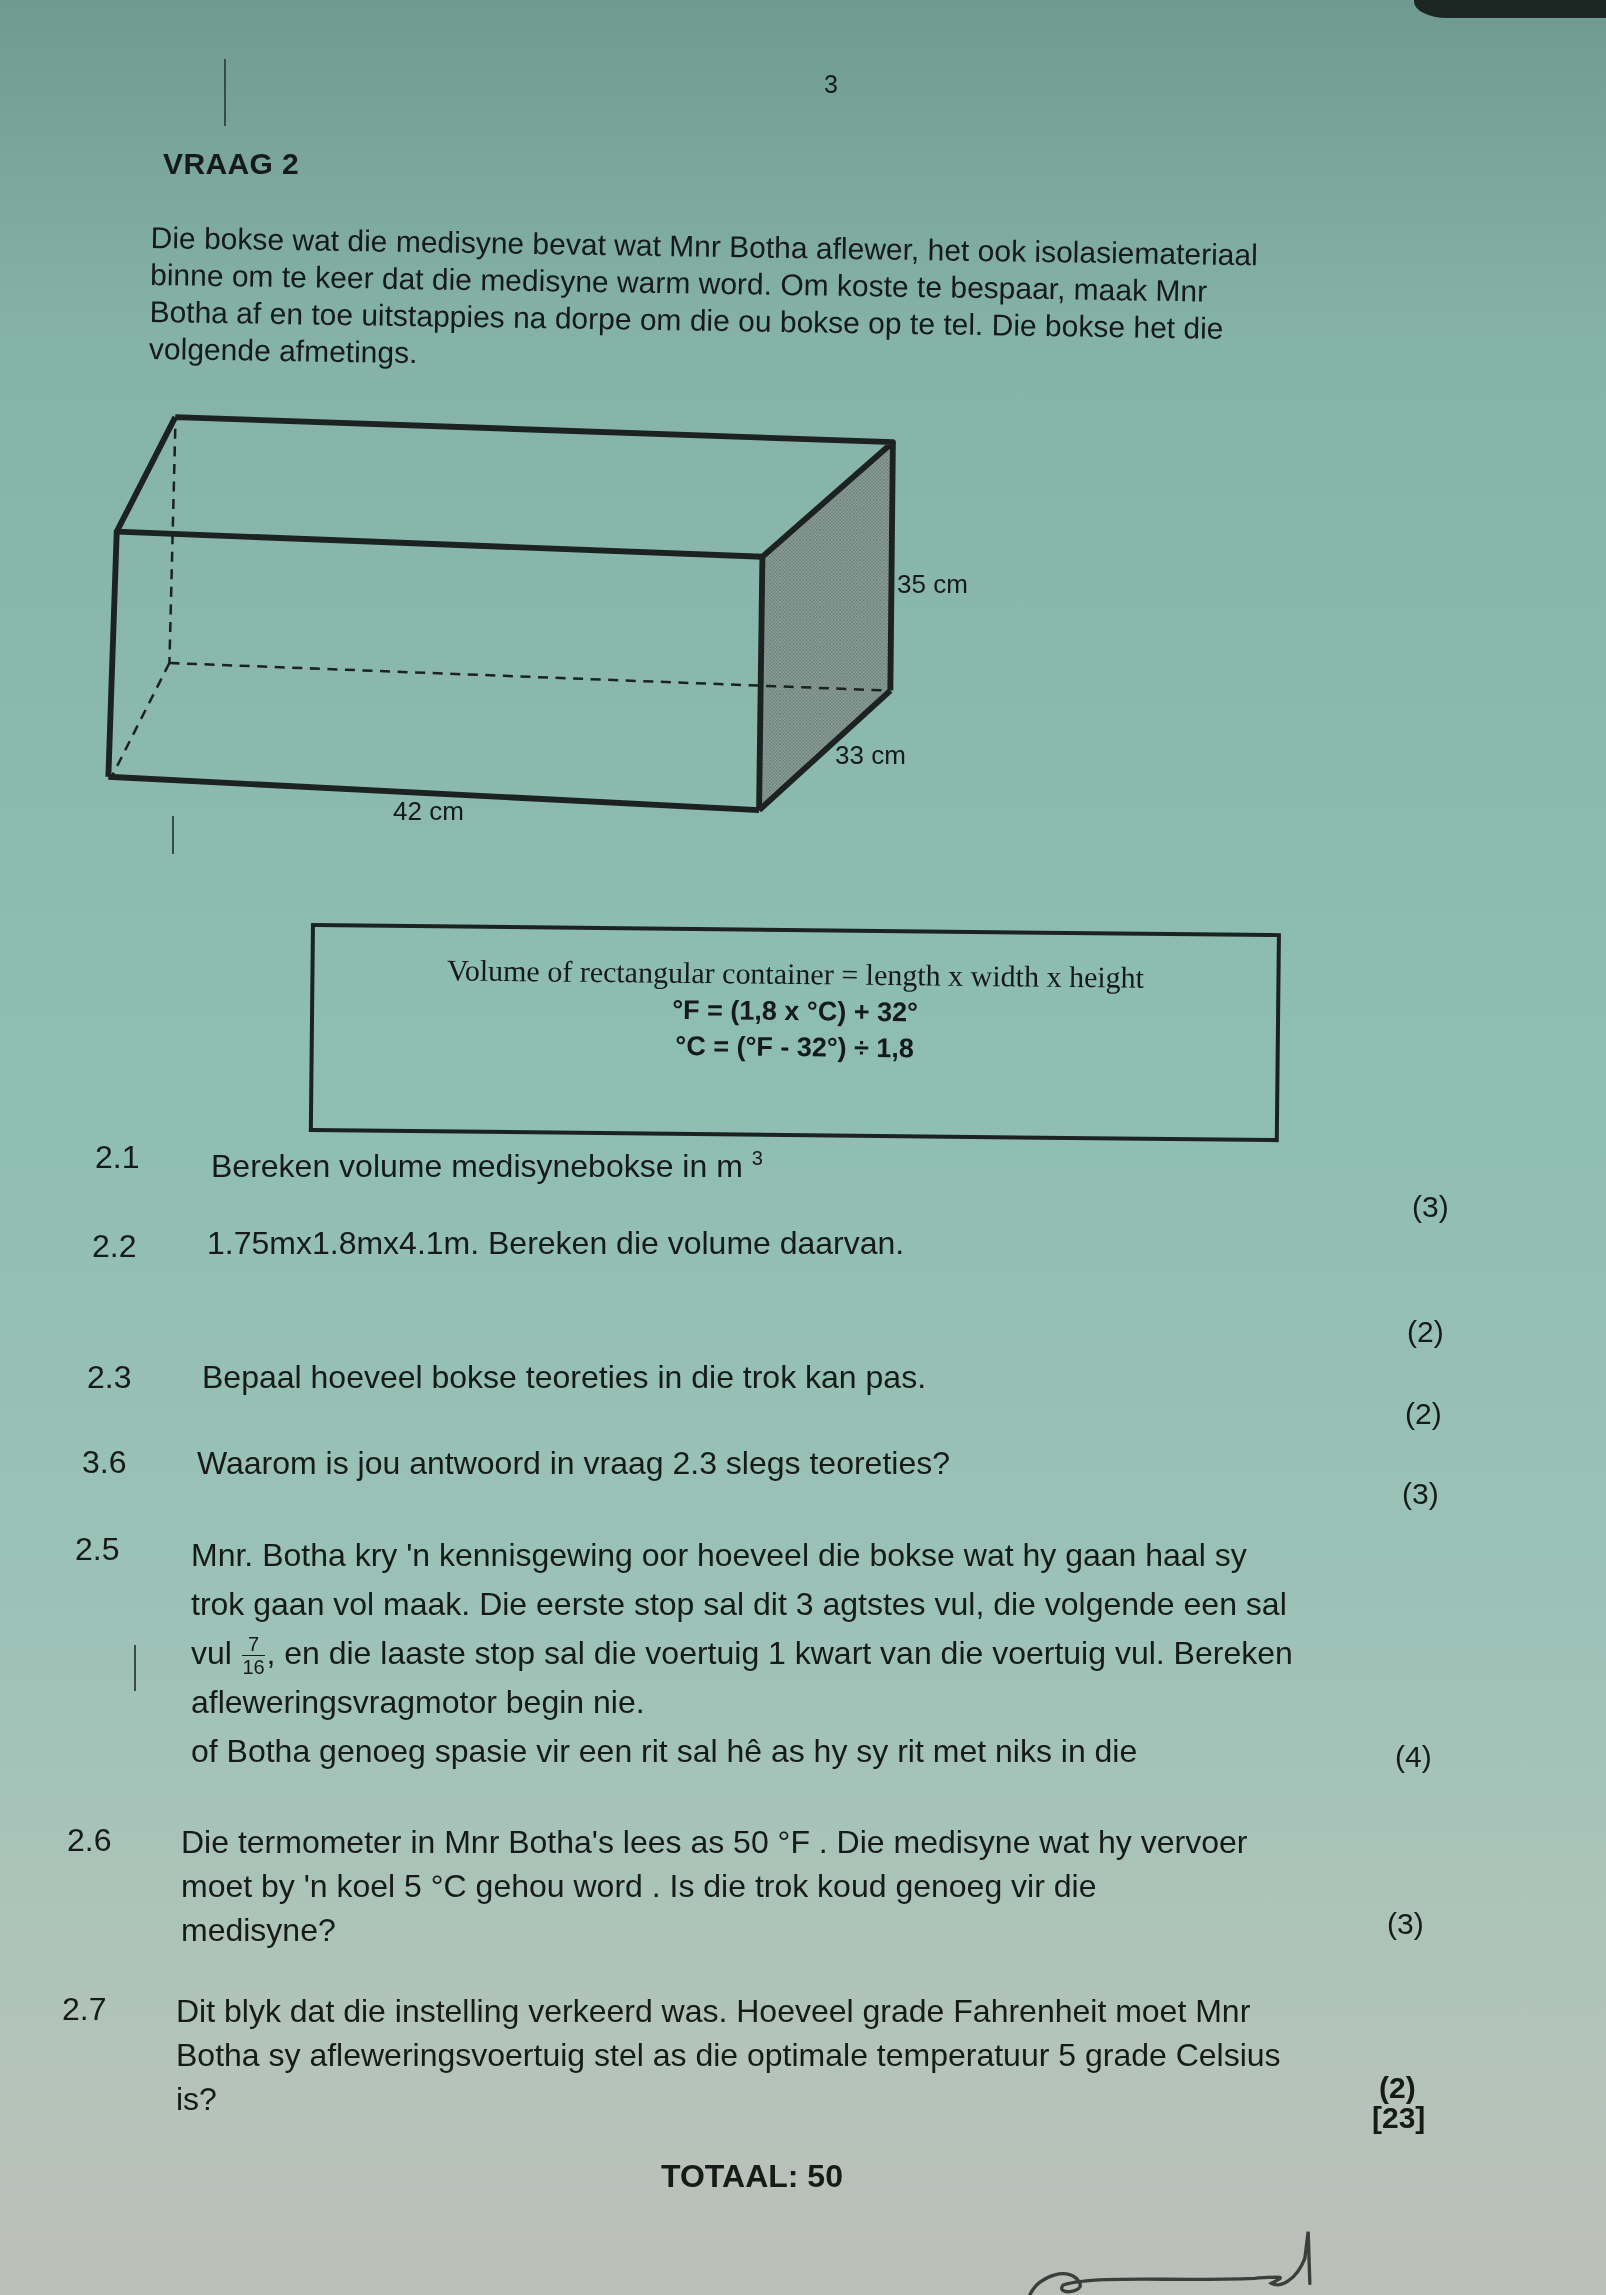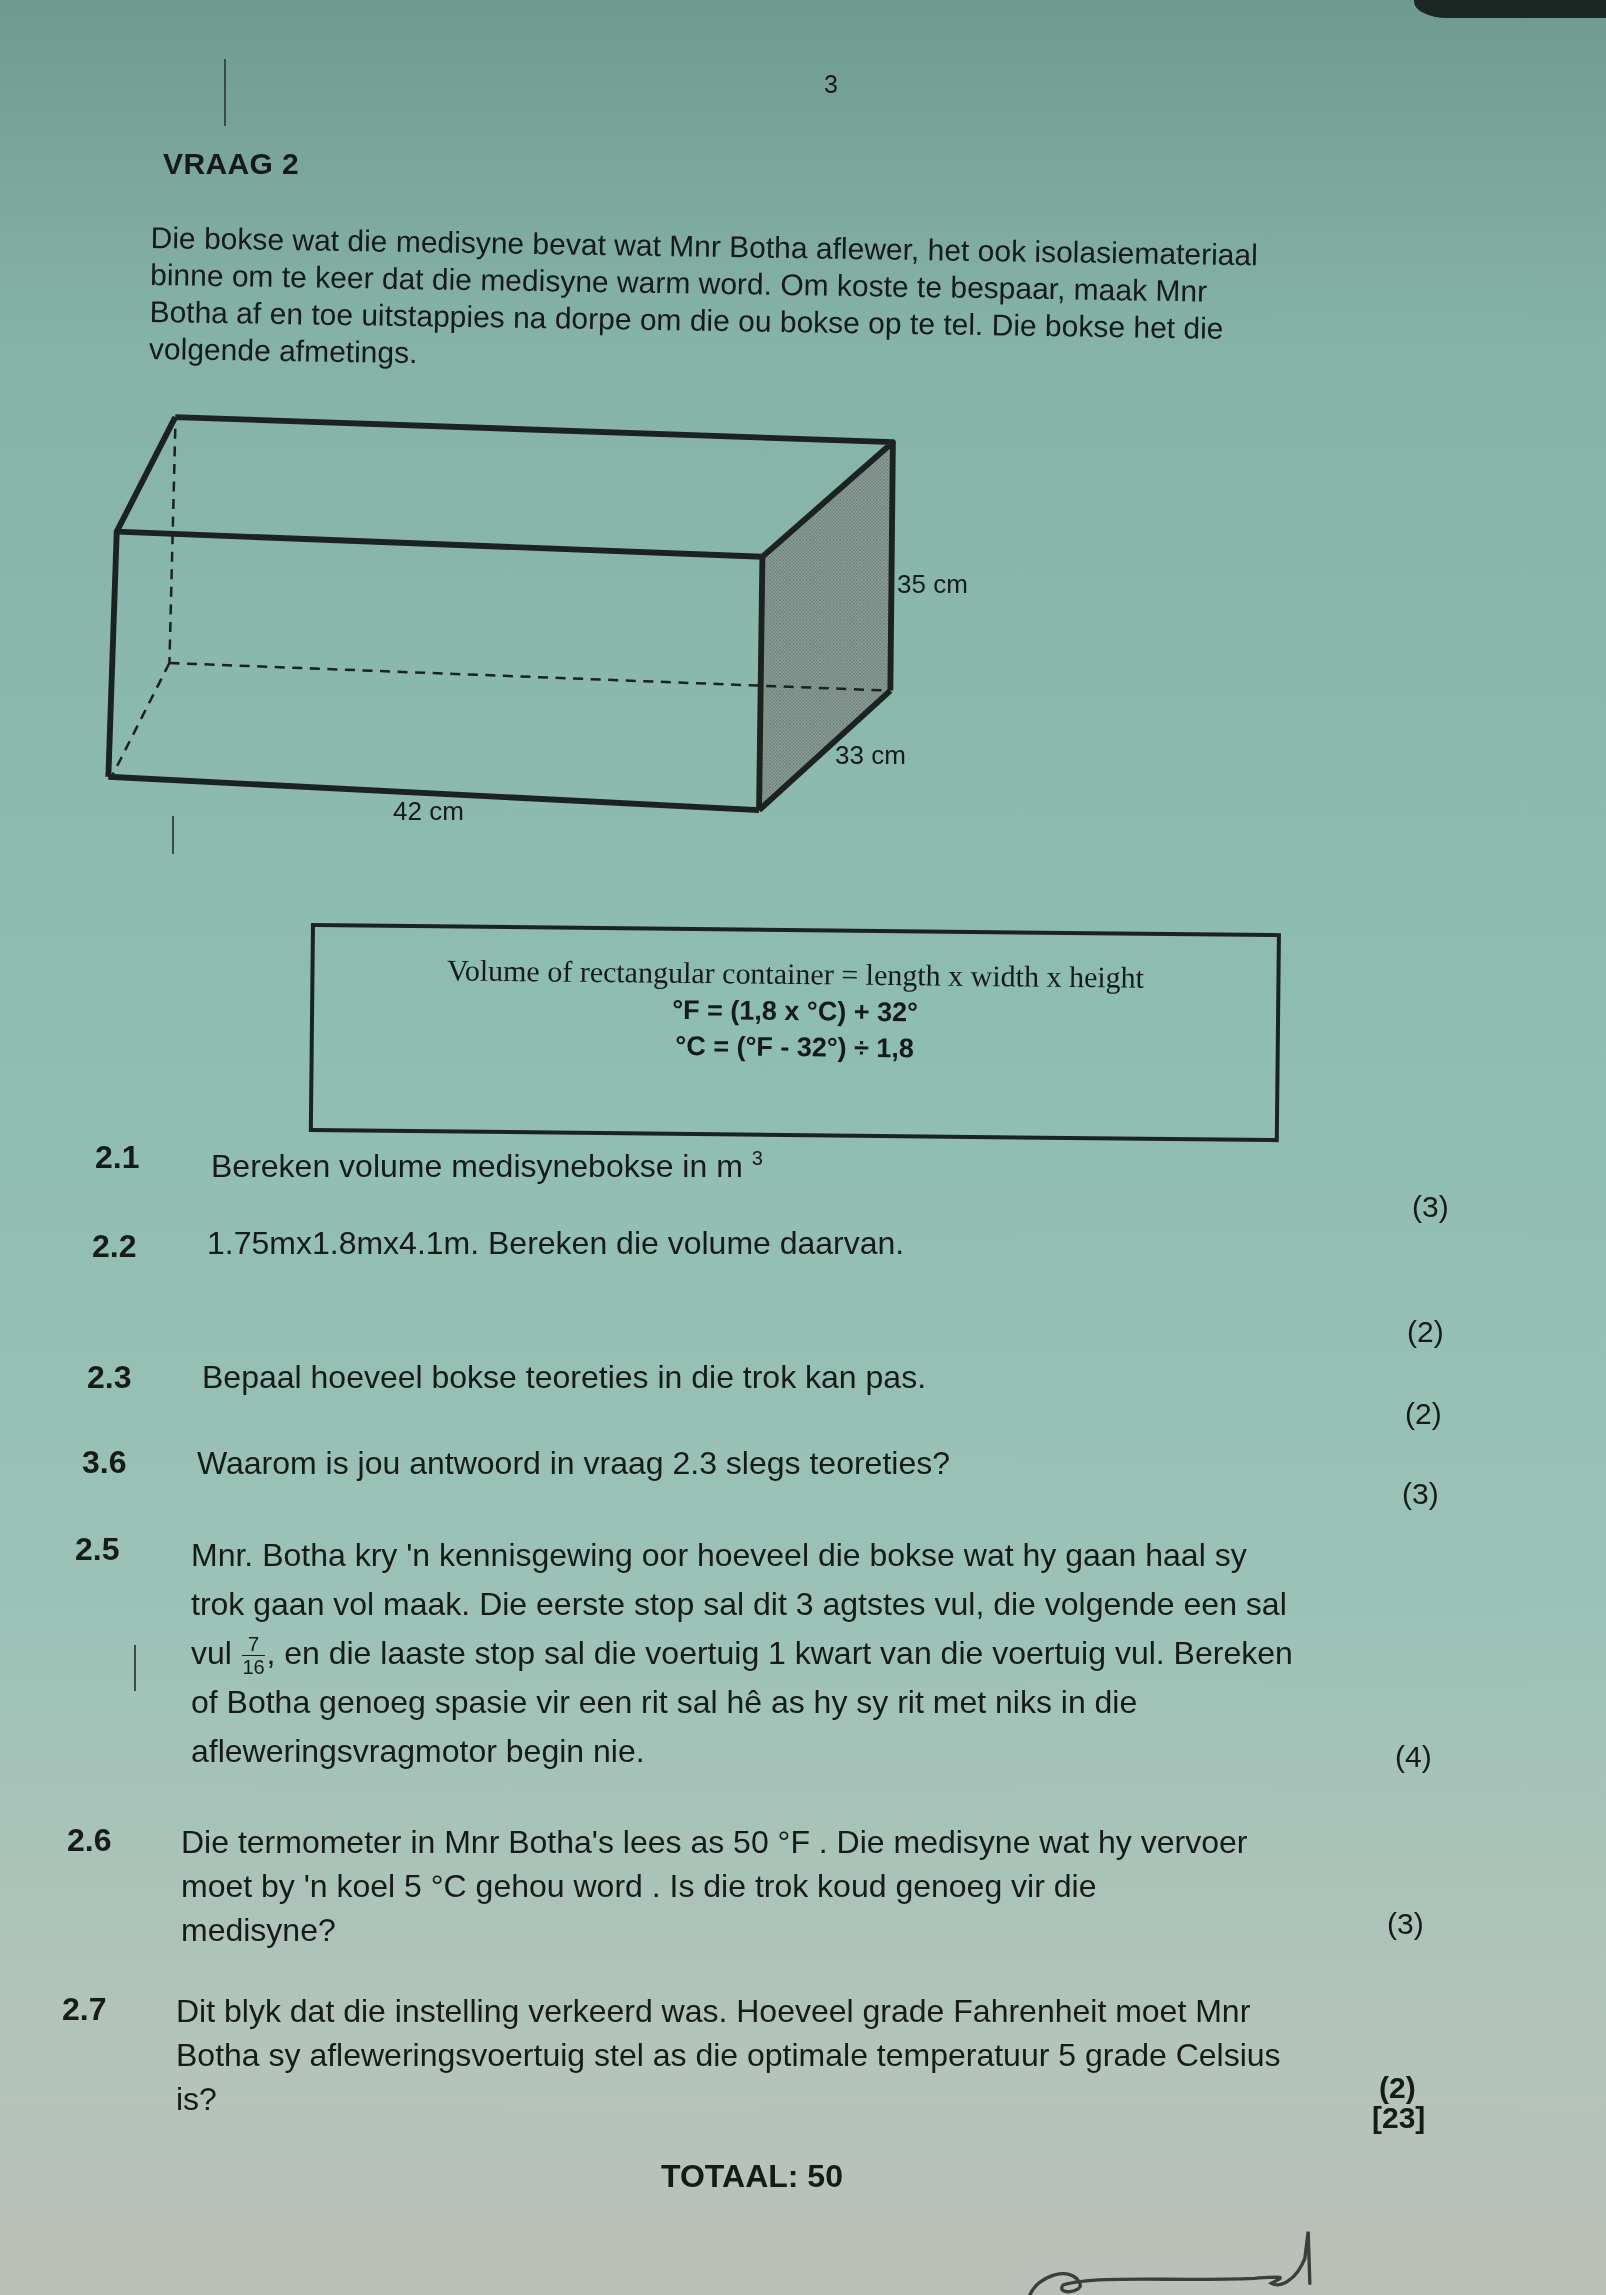--- a/index.html
+++ b/index.html
@@ -17,21 +17,21 @@
   svg.box { position:absolute; left:100px; top:402px; }
   .dim { position:absolute; font-size:26px; }
   .formula-box {
     position:absolute; left:311px; top:923px; width:962px; height:201px;
     border:4.2px solid #1b2220; transform: rotate(0.6deg); transform-origin:left top;
     text-align:center;
   }
   .formula-box .f1 { font-family:"Liberation Serif", serif; font-size:30px; margin-top:25px; }
   .formula-box .f2, .formula-box .f3 { font-family:"Liberation Sans", sans-serif; font-size:27px; font-weight:bold; margin-top:5px; }
   .q { position:absolute; font-size:32px; line-height:44px; }
-  .qnum { position:absolute; font-size:32px;font-weight:bold; }
+  .qnum { position:absolute; font-size:32px; }
   .marks { position:absolute; font-size:30px; }
   .frac { display:inline-block; vertical-align:middle; text-align:center; font-size:20px; line-height:22px; margin:0 1.7px; }
   .frac span { display:block; }
   .frac .num { border-bottom:1.7px solid #161a18; padding:0 1.7px; }
   .totaal { position:absolute; left:661px; top:2158px; font-size:32px; font-weight:bold; }
   .total-marks { position:absolute; left:1372px; top:2101px; font-size:30px; font-weight:bold; }
   sup { font-size:20px; }
   svg.sig { position:absolute; left:1004px; top:2225px; }
 </style>
 </head>
@@ -115,22 +115,22 @@
 <div class="q" style="left:191px;top:1531px;line-height:49px;">
   <div>Mnr. Botha kry 'n kennisgewing oor hoeveel die bokse wat hy gaan haal sy</div>
   <div>trok gaan vol maak. Die eerste stop sal dit 3 agtstes vul, die volgende een sal</div>
   <div>
     <span>vul</span>
     <span class="frac">
       <span class="num">7</span>
       <span class="den">16</span>
     </span><span>, en die laaste stop sal die voertuig 1 kwart van die voertuig vul. Bereken</span>
   </div>
+  <div>afleweringsvragmotor begin nie.</div>
   <div>of Botha genoeg spasie vir een rit sal hê as hy sy rit met niks in die</div>
-  <div>afleweringsvragmotor begin nie.</div>
 </div>
 <div class="marks" style="left:1395px;top:1740px;">(4)</div>
 
 <div class="qnum" style="left:67px;top:1822px;">2.6</div>
 <div class="q" style="left:181px;top:1820px;">
   <div>Die termometer in Mnr Botha's lees as 50 °F . Die medisyne wat hy vervoer</div>
   <div>moet by 'n koel 5 °C gehou word . Is die trok koud genoeg vir die</div>
   <div>medisyne?</div>
 </div>
 <div class="marks" style="left:1387px;top:1907px;">(3)</div>

